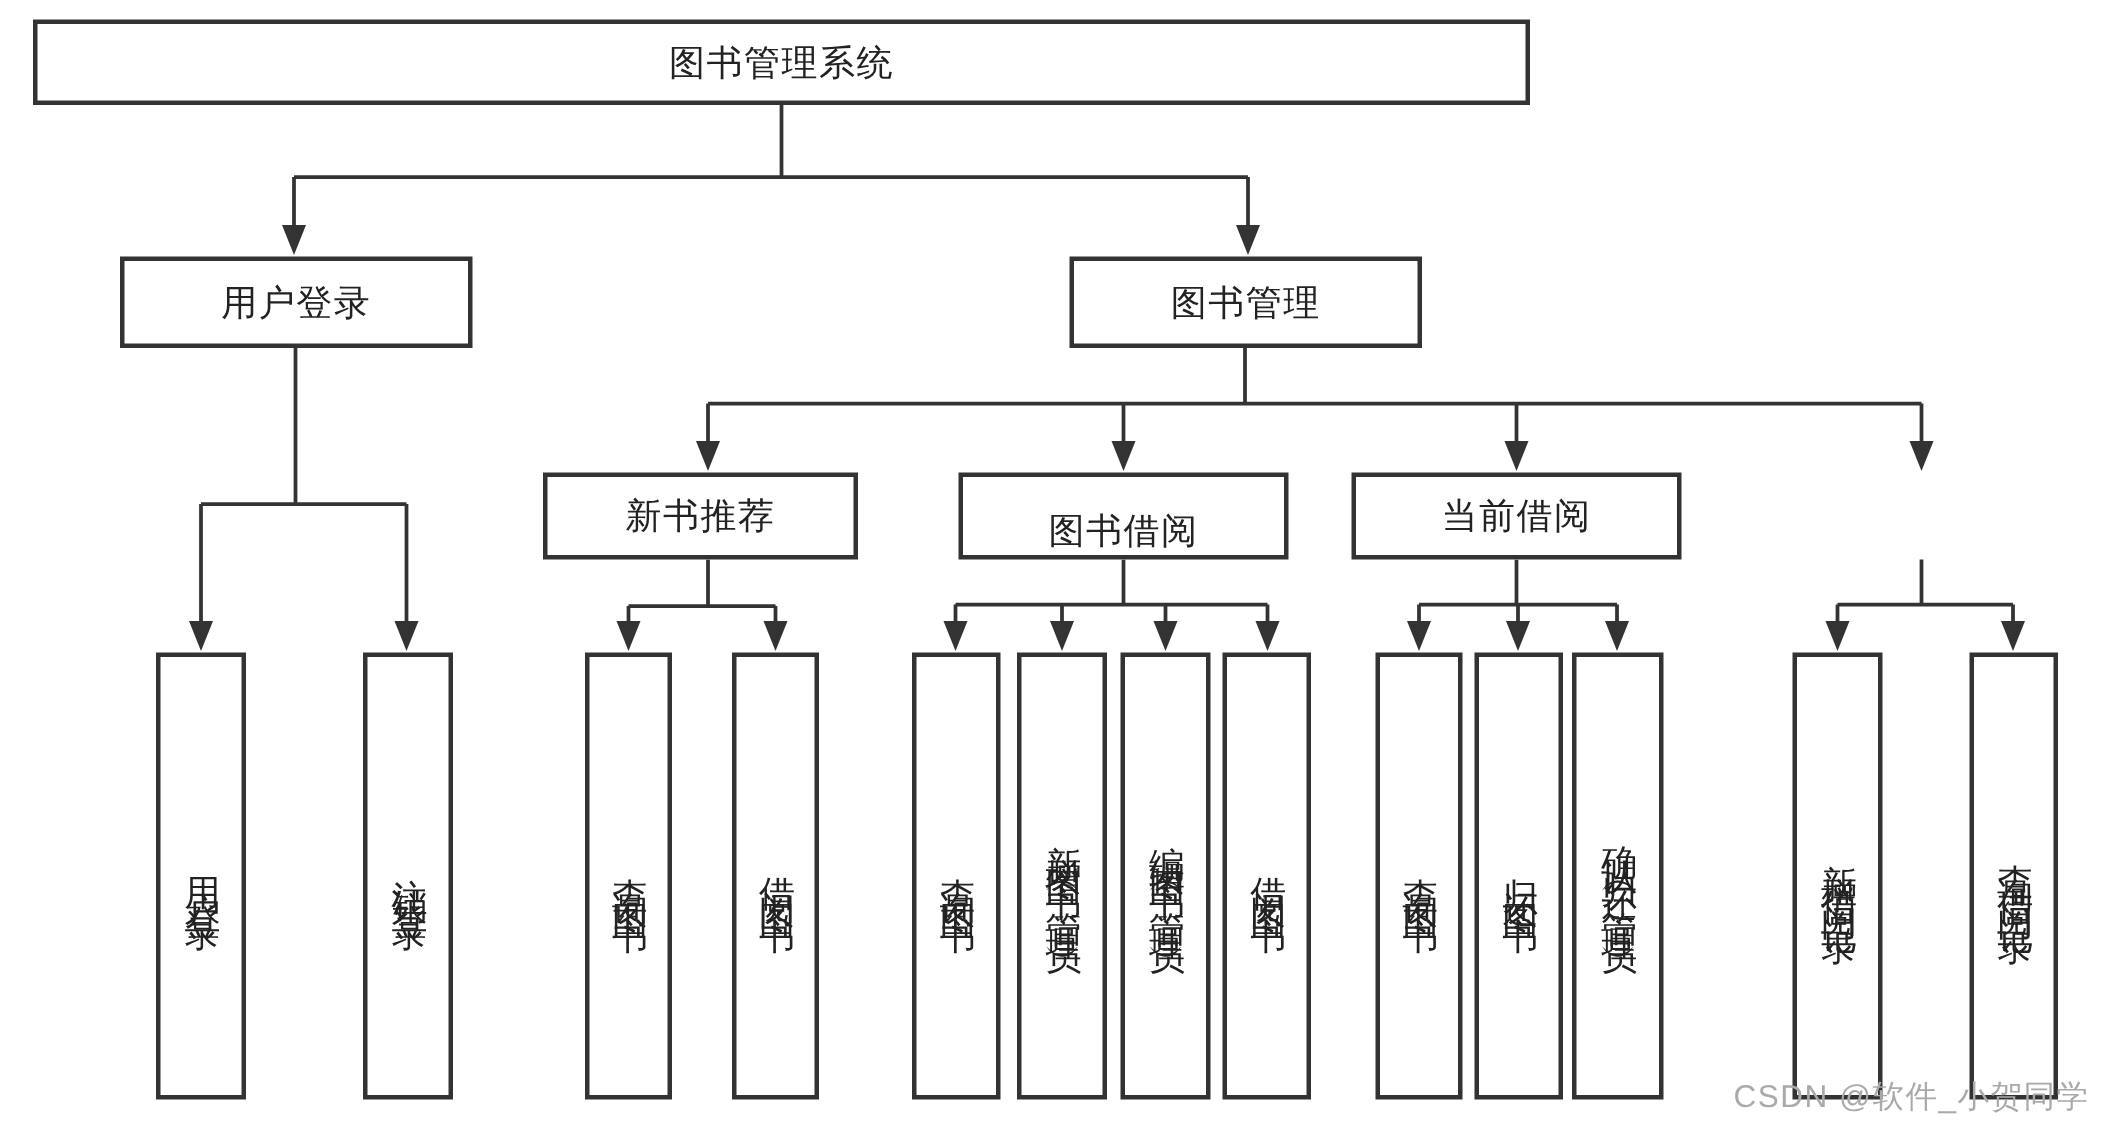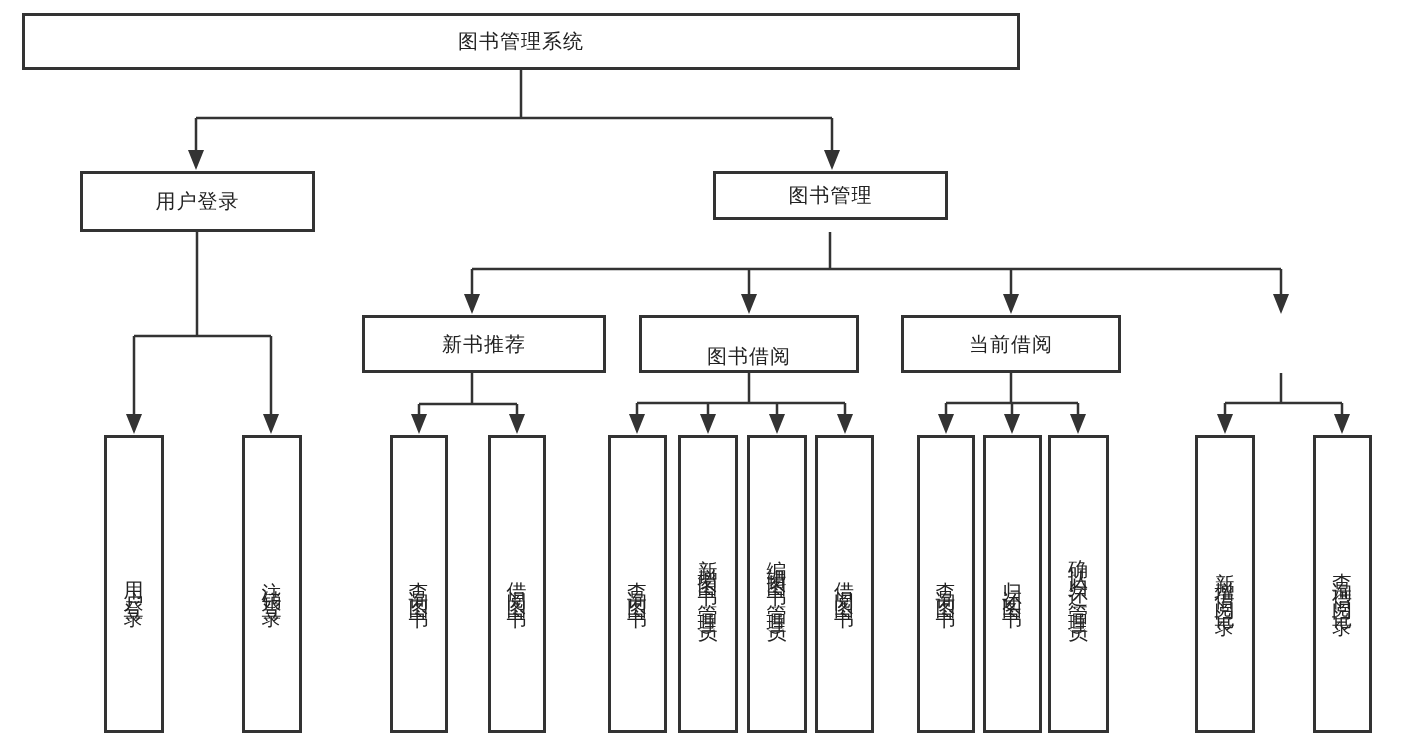--- a/index.html
+++ b/index.html
@@ -19,21 +19,21 @@
   }
   .connector{position:absolute;left:0;top:0;width:1405px;height:747px;}
   .connector path{stroke:var(--line);stroke-width:2.5;fill:none;}
   .connector polygon{fill:var(--line);stroke:none;}
   .box{
     position:absolute;
     box-sizing:border-box;
     border:3px solid var(--line);
     background:var(--bg);
     display:flex;align-items:center;justify-content:center;
-    font-size:20px;
+    font-size:24px;
     color:var(--text);
     letter-spacing:1px;
     z-index:2;
   }
   .leaf{padding:0;}
   .vtext{
     writing-mode:vertical-rl;
     text-orientation:mixed;
     letter-spacing:9px;
     line-height:1;
@@ -89,25 +89,25 @@
     <polygon points="1334,414 1350,414 1342,434"></polygon>
   </svg>
 
   <div class="box" style="left:22px;top:13px;width:998px;height:57px;">
     <span>图书管理系统</span>
   </div>
 
   <div class="box" style="left:80px;top:171px;width:235px;height:61px;">
     <span>用户登录</span>
   </div>
-  <div class="box" style="left:713px;top:171px;width:235px;height:49px;text-align:center;">
+  <div class="box" style="left:713px;top:171px;width:235px;height:61px;text-align:center;">
     <span>图书管理</span>
   </div>
 
-  <div class="box" style="left:362px;top:315px;width:244px;height:58px;text-align:right;">
+  <div class="box" style="left:362px;top:315px;width:210px;height:58px;text-align:right;">
     <span>新书推荐</span>
   </div>
   <div class="box" style="left:639px;top:315px;width:220px;height:58px;align-items:flex-end;">
     <span>图书借阅</span>
   </div>
   <div class="box" style="left:901px;top:315px;width:220px;height:58px;align-items:center;">
     <span>当前借阅</span>
   </div>
 
   <div class="box leaf" style="left:104px;top:435px;width:60px;height:298px;">
@@ -147,14 +147,15 @@
     <span class="vtext">确认归还（管理员）</span>
   </div>
 
   <div class="box leaf" style="left:1195px;top:435px;width:60px;height:298px;">
     <span class="vtext">新增借阅记录</span>
   </div>
   <div class="box leaf" style="left:1313px;top:435px;width:59px;height:298px;">
     <span class="vtext">查询借阅记录</span>
   </div>
 
+  <div class="watermark">CSDN @软件_小贺同学</div>
 
 </div>
 
 </body></html>

